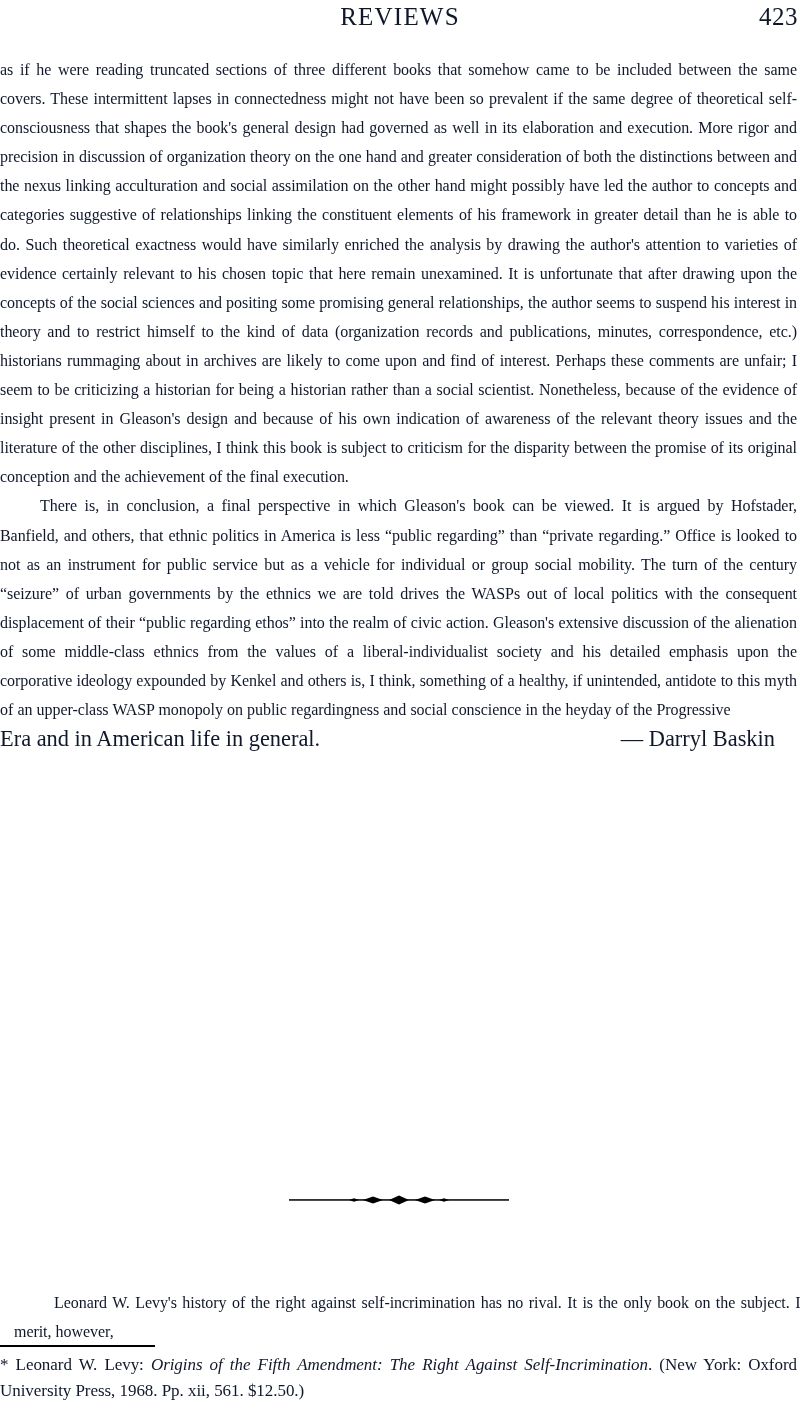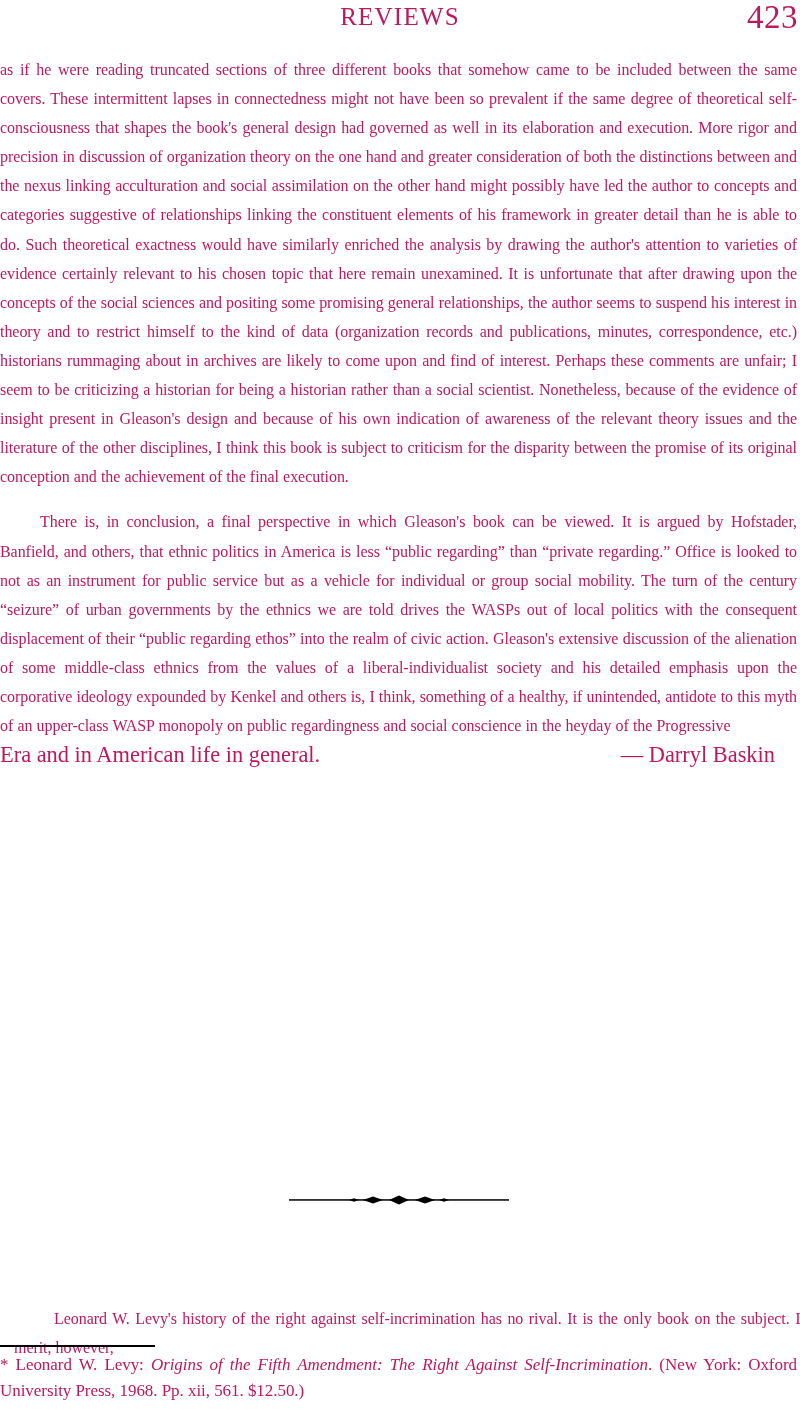--- a/index.html
+++ b/index.html
@@ -7,21 +7,21 @@
     padding: 0;
     background: #ffffff;
   }
   .page {
     position: relative;
     width: 800px;
     height: 1420px;
     background: #ffffff;
     overflow: hidden;
     font-family: "Liberation Serif", "DejaVu Serif", serif;
-    color: #be185d;
+    color: #0f172a;
   }
 
   
   .running-head {
     position: absolute;
     top: 2px;
     left: 0;
     width: 800px;
     height: 34px;
   }
@@ -32,21 +32,21 @@
     text-align: center;
     font-size: 25px;
     letter-spacing: 1.2px;
     font-weight: 400;
     line-height: 30px;
   }
   .running-head .rh-folio {
     position: absolute;
     right: 2px;
     top: 0;
-    font-size: 33px;
+    font-size: 25px;
     line-height: 30px;
     letter-spacing: 0.5px;
   }
 
   
   .textblock {
     position: absolute;
     left: 0;
     top: 55px;
     width: 797px;
@@ -56,21 +56,20 @@
     font-size: 16px;
     line-height: 29.1px;
     text-align: justify;
     text-justify: inter-word;
     letter-spacing: -0.05px;
     word-spacing: 0.2px;
     hyphens: none;
   }
   p.para.indent {
     text-indent: 40px;
-    margin-top: 16px;
   }
   
   .lastline-justify {
     display: flex;
     justify-content: space-between;
     align-items: baseline;
     width: 100%;
   }
   .lastline-justify .ll-text { white-space: pre; }
   .lastline-justify .ll-sig  { white-space: pre; padding-right: 22px; margin-left: 48px; }

